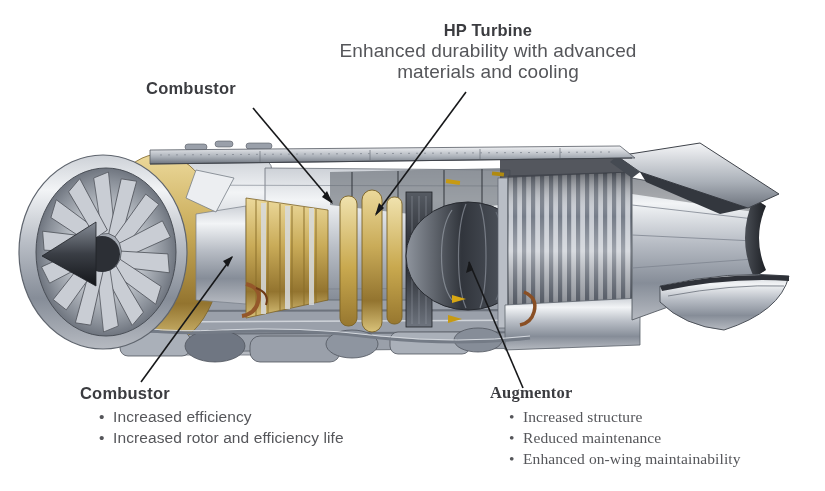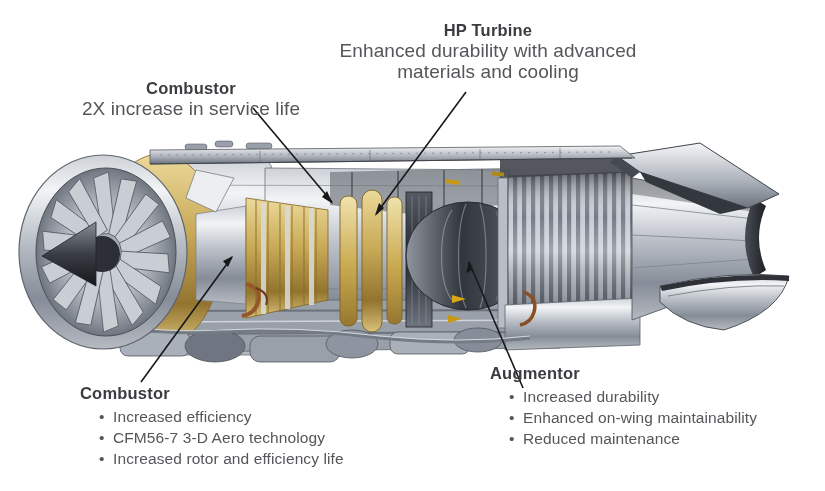--- a/index.html
+++ b/index.html
@@ -233,34 +233,32 @@
   </svg>
 
   <div class="callout center" style="left:338px; top:20px; width:300px;">
     <div class="title">HP Turbine</div>
     <div class="desc">Enhanced durability with advanced</div>
     <div class="desc">materials and cooling</div>
   </div>
 
   <div class="callout center" style="left:60px; top:78px; width:262px;">
     <div class="title">Combustor</div>
-    <div class="desc">2X increase in service life</div>
   </div>
 
   <div class="callout" style="left:80px; top:383px; width:300px;">
     <div class="title">Combustor</div>
     <ul class="bullets">
       <li>Increased efficiency</li>
-      <li>CFM56-7 3-D Aero technology</li>
       <li>Increased rotor and efficiency life</li>
     </ul>
   </div>
 
-  <div class="callout" style="left:490px; top:363px; width:330px;">
+  <div class="callout" style="left:490px; top:383px; width:330px;font-family:Liberation Serif, serif;">
     <div class="title">Augmentor</div>
     <ul class="bullets">
-      <li>Increased durability</li>
+      <li>Increased structure</li>
+      <li>Reduced maintenance</li>
       <li>Enhanced on-wing maintainability</li>
-      <li>Reduced maintenance</li>
     </ul>
   </div>
 
 </div>
 
 </body></html>

